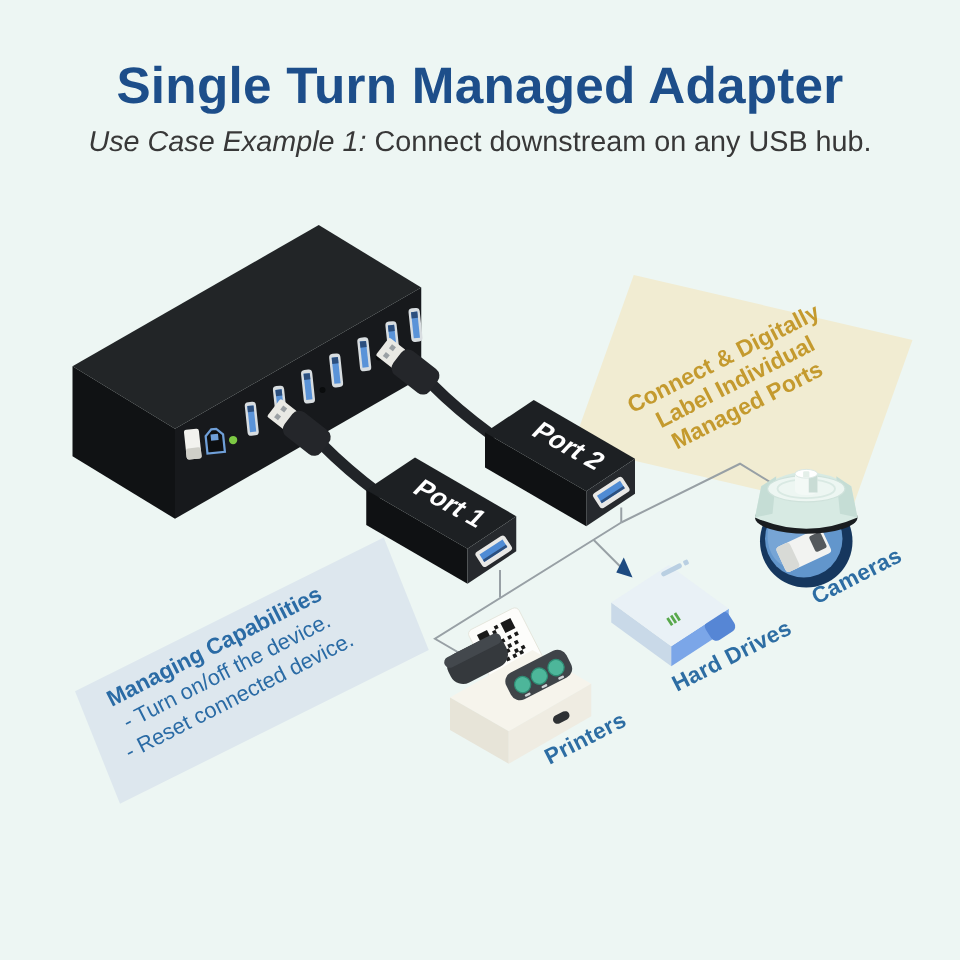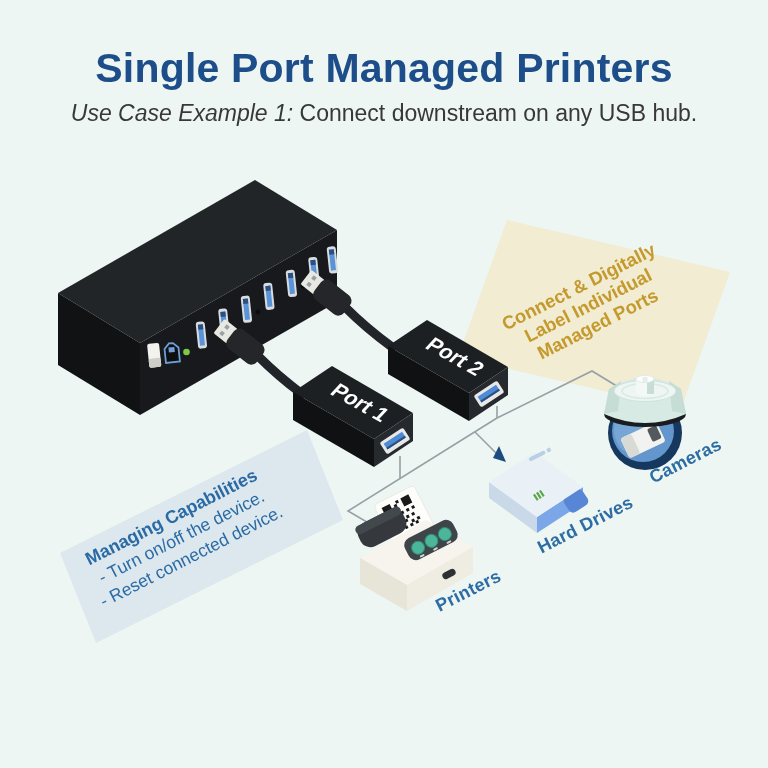--- a/index.html
+++ b/index.html
@@ -16,21 +16,21 @@
   .blue-line{font-size:17.5px;font-weight:500;}
   .device-label{font-size:18px;font-weight:700;letter-spacing:.3px;}
   .port-label{font-size:21px;font-weight:700;fill:#ffffff;}
 </style>
 </head>
 <body>
 
 <div class="stage">
 
   <div class="header">
-    <h1>Single Port Managed Printers</h1>
+    <h1>Single Turn Managed Adapter</h1>
     <p><em>Use Case Example 1:</em><span> Connect downstream on any USB hub.</span></p>
   </div>
 
   <svg width="768" height="768" viewBox="0 0 768 768">
 
     <g>
       <polygon points="507,220 730,272 681,409 458,357" fill="#f1ecd2"></polygon>
       <g transform="translate(591,311) rotate(-27)">
         <text class="yellow-line" text-anchor="middle" y="-21" fill="#c49a2e">Connect &amp; Digitally</text>
         <text class="yellow-line" text-anchor="middle" y="0" fill="#c49a2e">Label Individual</text>

